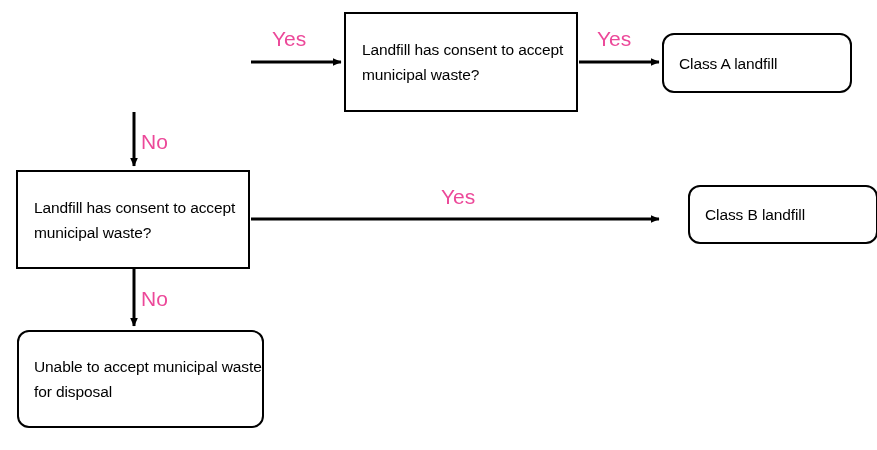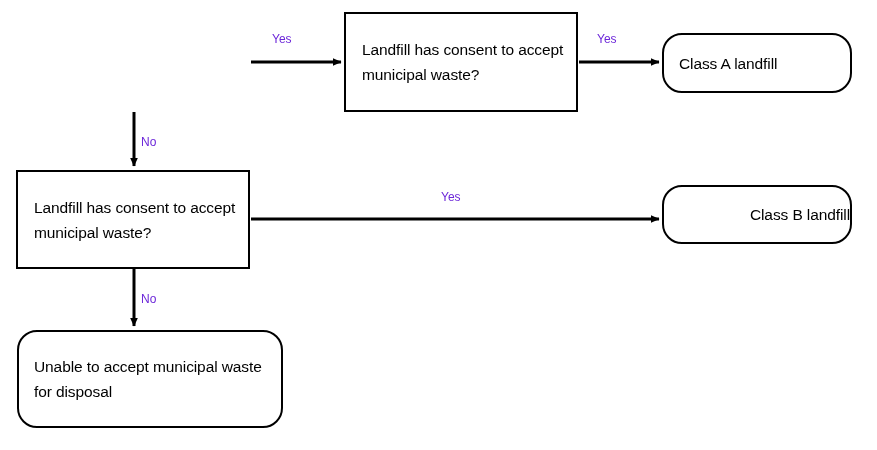--- a/index.html
+++ b/index.html
@@ -20,39 +20,39 @@
   }
   .node {
     position: absolute;
     box-sizing: border-box;
     background: #ffffff;
     border: 2px solid #000000;
     display: flex;
     align-items: center;
   }
   .node.rounded {
-    border-radius: 20px;
+    border-radius: 12px;
   }
   .node .node-text {
     display: block;
     padding: 0 0 0 15px;
     font-size: 15.5px;
     line-height: 25px;
     color: #000000;
     white-space: pre-line;
     letter-spacing: -0.1px;
   }
   .node.process .node-text {
     padding-left: 16px;
   }
   .edge-label {
     position: absolute;
-    font-size: 12px;
+    font-size: 21px;
     line-height: 18px;
-    color: #6d28d9;
+    color: #ec4899;
     white-space: nowrap;
   }
   svg.wires {
     position: absolute;
     left: 0;
     top: 0;
     width: 877px;
     height: 450px;
     overflow: visible;
     pointer-events: none;
@@ -87,25 +87,25 @@
   </div>
 
   <div class="node rounded" style="left:662px; top:33px; width:190px; height:60px;">
     <span class="node-text">Class A landfill</span>
   </div>
 
   <div class="node process" style="left:16px; top:170px; width:234px; height:99px;">
     <span class="node-text">Landfill has consent to accept municipal waste?</span>
   </div>
 
-  <div class="node rounded" style="left:662px; top:185px; width:190px; height:59px;justify-content:flex-end;">
+  <div class="node rounded" style="left:688px; top:185px; width:190px; height:59px;">
     <span class="node-text">Class B landfill</span>
   </div>
 
-  <div class="node rounded" style="left:17px; top:330px; width:266px; height:98px;">
+  <div class="node rounded" style="left:17px; top:330px; width:247px; height:98px;">
     <span class="node-text">Unable to accept municipal waste for disposal</span>
   </div>
 
   <div class="edge-label" style="left:272px; top:30px;">Yes</div>
 
   <div class="edge-label" style="left:141px; top:133px;">No</div>
 
   <div class="edge-label" style="left:597px; top:30px;">Yes</div>
 
   <div class="edge-label" style="left:441px; top:188px;">Yes</div>

